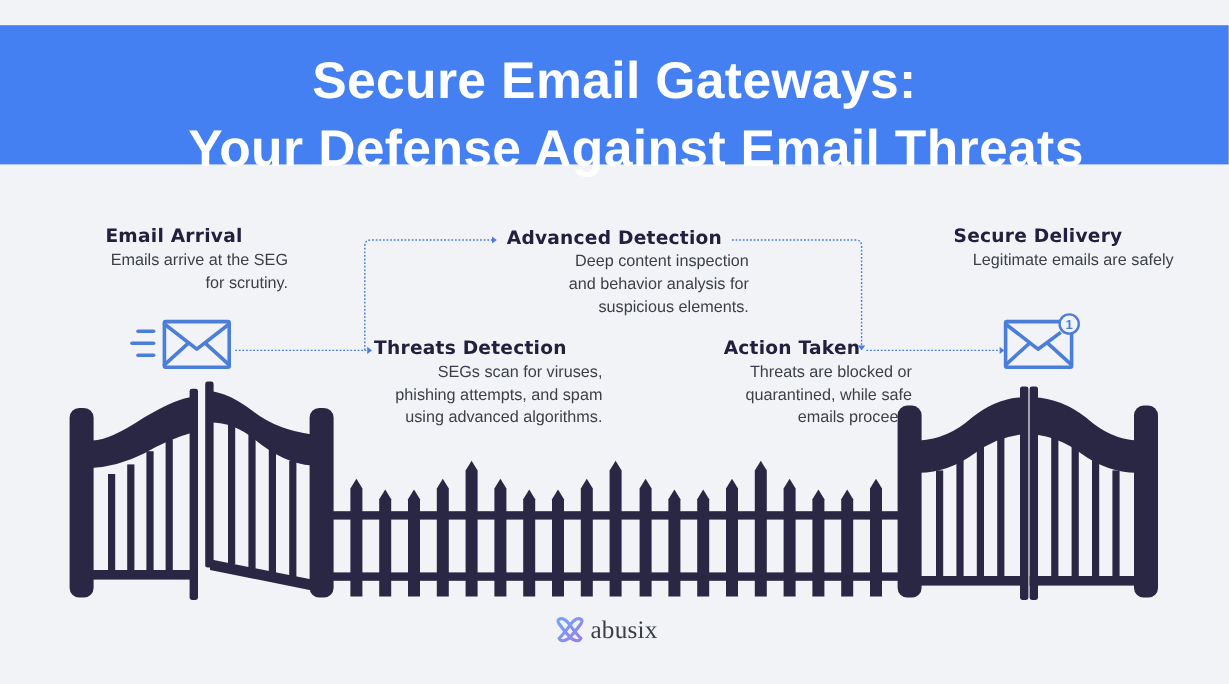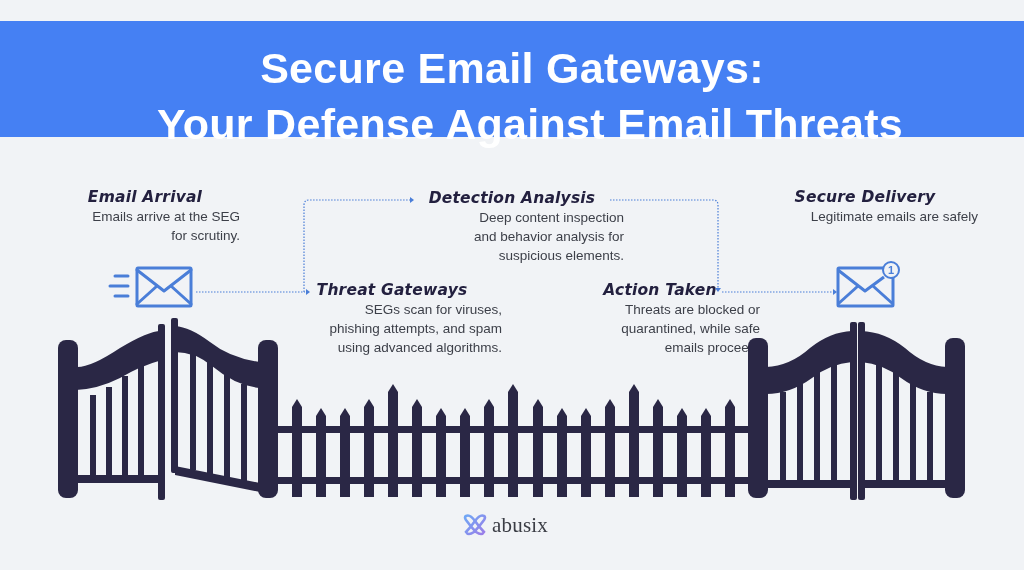--- a/index.html
+++ b/index.html
@@ -1,21 +1,21 @@
 <!DOCTYPE html>
 <html><head>
 <meta charset="utf-8">
 <style>
   html,body{margin:0;padding:0;}
   body{width:1024px;height:570px;background:#f1f3f6;position:relative;overflow:hidden;font-family:"Liberation Sans",sans-serif;}
   .banner{position:absolute;left:0;top:21px;width:1024px;height:116px;background:#4580f3;color:#fff;text-align:center;}
   .banner .l1{position:absolute;left:0;right:0;top:23px;font-size:43px;font-weight:bold;letter-spacing:0.3px;}
   .banner .l2{position:absolute;left:0;right:0;top:79px;font-size:43px;font-weight:bold;letter-spacing:0.3px;margin-left:36px;}
   .step{position:absolute;text-align:center;color:#3a3d47;}
-  .step .t{font-family:"DejaVu Sans",sans-serif;font-weight:bold;font-size:15.5px;color:#23203f;letter-spacing:0.2px;white-space:nowrap;font-style:italic;}
+  .step .t{font-family:"DejaVu Sans",sans-serif;font-weight:bold;font-size:15.5px;color:#23203f;letter-spacing:0.2px;white-space:nowrap;}
   .step .d{font-size:13.5px;line-height:19px;margin-top:1px;color:#3c3f48;text-align:right;}
   svg.overlay{position:absolute;left:0;top:0;}
   .logo{position:absolute;left:462px;top:512px;display:flex;align-items:center;gap:4px;}
   .logo .txt{font-family:Liberation Serif, serif;font-size:21px;color:#3b3d45;letter-spacing:0.2px;}
 </style>
 </head>
 <body>
 
 <div class="banner">
   <div class="l1">Secure Email Gateways:</div>
@@ -24,30 +24,30 @@
 
 <div class="step" style="left:50px;top:188px;width:190px;">
   <div class="t">Email Arrival</div>
   <div class="d">
     <div>Emails arrive at the SEG</div>
     <div>for scrutiny.</div>
   </div>
 </div>
 
 <div class="step" style="left:282px;top:281px;width:220px;">
-  <div class="t">Threat Gateways</div>
+  <div class="t">Threats Detection</div>
   <div class="d">
     <div>SEGs scan for viruses,</div>
     <div>phishing attempts, and spam</div>
     <div>using advanced algorithms.</div>
   </div>
 </div>
 
 <div class="step" style="left:400px;top:189px;width:224px;">
-  <div class="t">Detection Analysis</div>
+  <div class="t">Advanced Detection</div>
   <div class="d">
     <div>Deep content inspection</div>
     <div>and behavior analysis for</div>
     <div>suspicious elements.</div>
   </div>
 </div>
 
 <div class="step" style="left:560px;top:281px;width:200px;">
   <div class="t">Action Taken</div>
   <div class="d">

